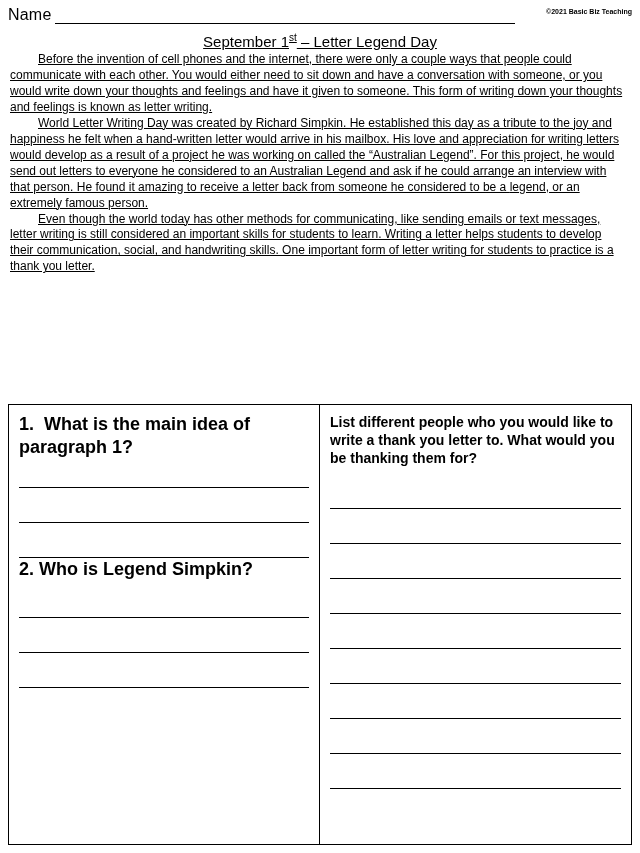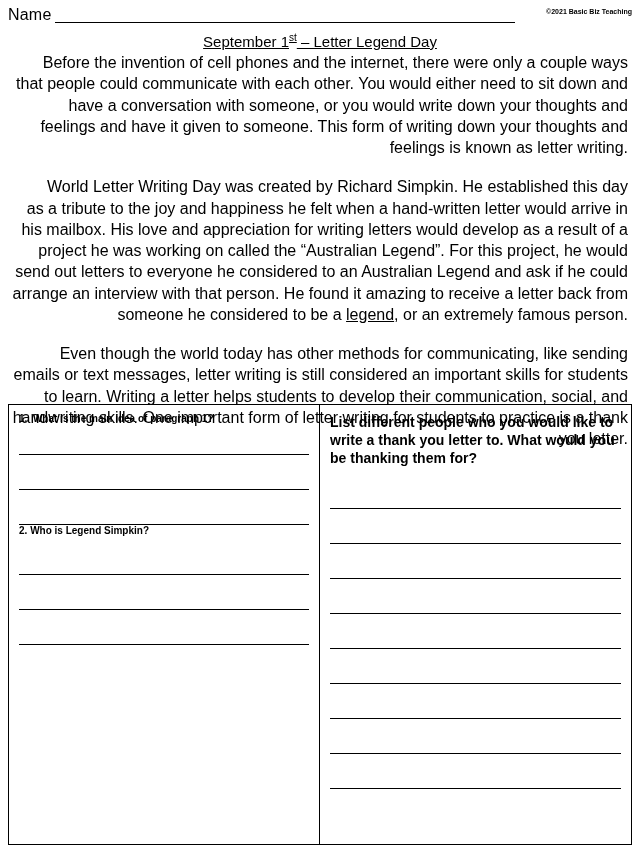--- a/index.html
+++ b/index.html
@@ -24,21 +24,21 @@
   }
 
   
   .header-row {
     display: flex;
     align-items: flex-start;
     justify-content: space-between;
   }
   .name-block {
     display: flex;
-    align-items: center;
+    align-items: flex-end;
     flex: 1;
   }
   .name-label {
     font-size: 16px;
     letter-spacing: 0.2px;
     white-space: nowrap;
   }
   .name-line {
     flex: 1;
     border-bottom: 1.3px solid #000;
@@ -65,31 +65,32 @@
     text-decoration: underline;
   }
   .title sup {
     font-size: 10px;
     vertical-align: super;
     text-decoration: underline;
   }
 
   
   .passage {
-    font-size: 16px;
+    font-size: 12px;
     line-height: 1.33;
-    text-align: right;
+    text-align: left;
     padding: 0 4px 0 2px;
+    text-decoration: underline;
   }
   .passage p {
     margin: 0 0 0 0;
     text-indent: 28px;
   }
   .passage p + p {
-    margin-top: 18px;
+    margin-top: 0;
   }
   .passage u {
     text-decoration: underline;
   }
 
   
   .qtable {
     position: absolute;
     left: 8px;
     right: 8px;
@@ -105,21 +106,21 @@
     overflow: hidden;
   }
   .qcol.left {
     width: 50%;
     border-right: 1.4px solid #000;
   }
   .qcol.right {
     width: 50%;
   }
   .q-text {
-    font-size: 10px;
+    font-size: 18px;
     font-weight: bold;
     line-height: 1.28;
     margin: 0 0 2px 0;
   }
   .q-text.first {
     margin-top: 0;
   }
   .q-text u {
     text-decoration: underline;
   }

